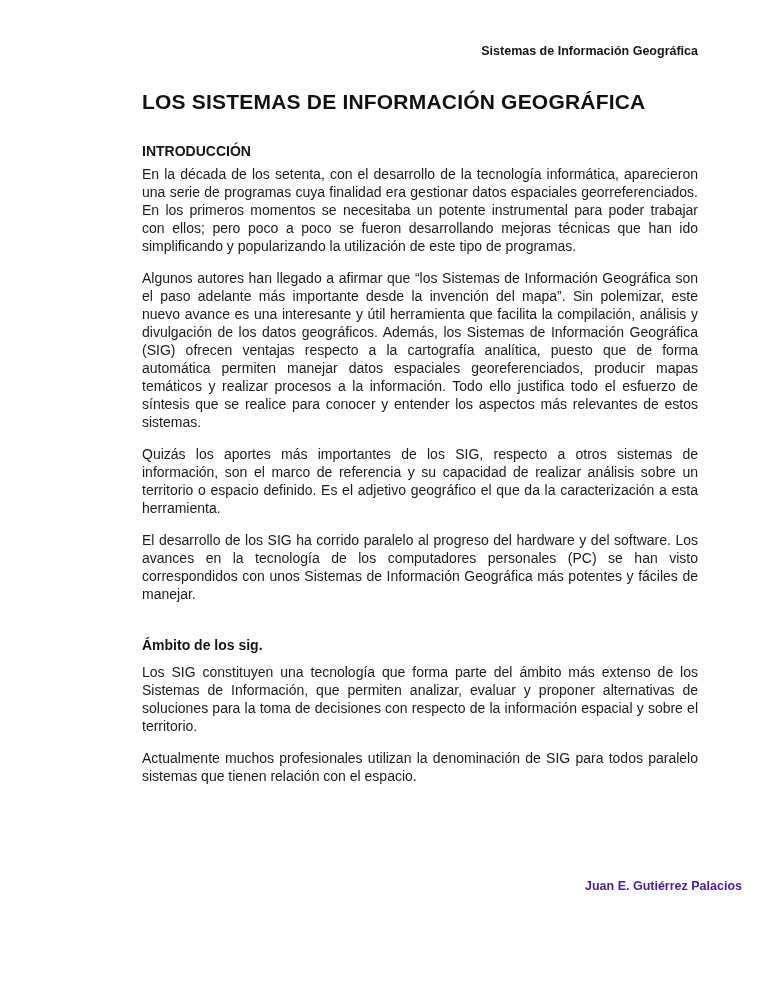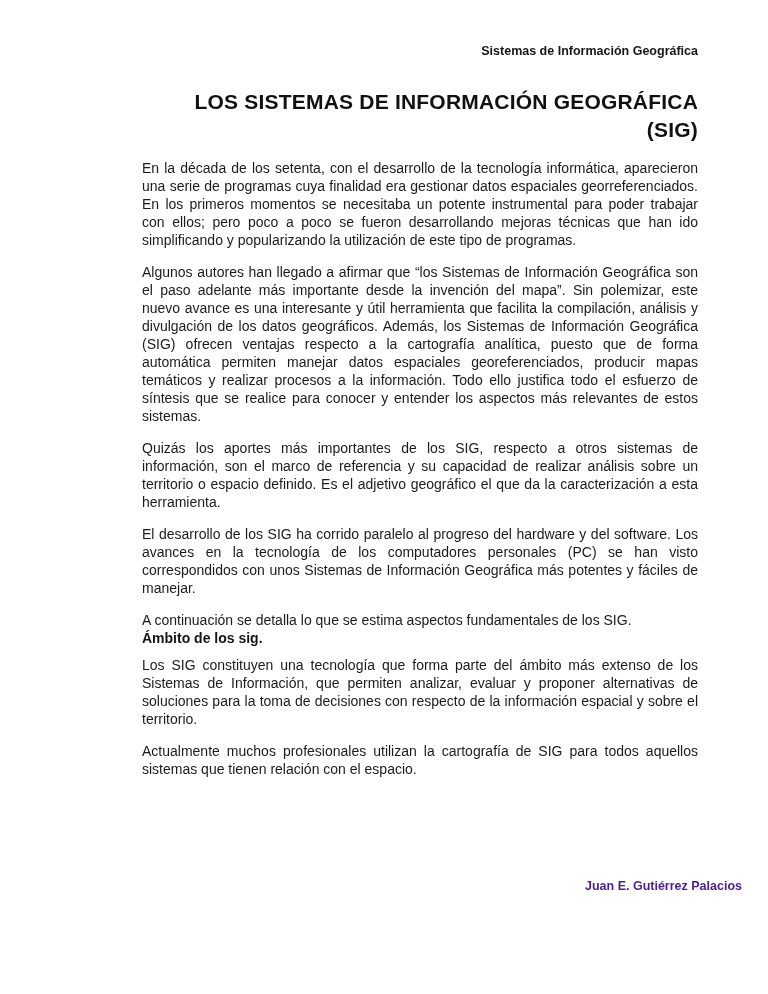--- a/index.html
+++ b/index.html
@@ -26,46 +26,46 @@
   .running-header {
     margin-top: 44px;
     text-align: right;
     font-weight: bold;
     font-size: 12.5px;
     line-height: 14px;
     color: #161616;
   }
   .doc-title {
     margin: 30px 0 0 0;
-    text-align: right;
+    text-align: left;
     font-size: 21px;
     font-weight: bold;
     line-height: 28px;
     color: #111111;
     letter-spacing: 0.2px;
   }
   .doc-title .title-line { display: block; }
   .section-heading {
     font-size: 14px;
     font-weight: bold;
     margin: 26px 0 0 0;
     line-height: 18px;
     color: #141414;
   }
   .section-heading.ambito {
-    margin-top: 0;
+    margin-top: 33px;
   }
   p.body-para {
     font-size: 14px;
     line-height: 18px;
     text-align: justify;
     margin: 14px 0 0 0;
     color: #1b1b1b;
   }
-  p.body-para.first-after-heading { margin-top: 15px; }
+  p.body-para.first-after-heading { margin-top: 5px; }
   p.body-para.after-ambito { margin-top: 9px; }
   .page-footer {
     position: absolute;
     top: 877px;
     right: 70px;
     text-align: right;
     font-weight: bold;
     font-size: 12.5px;
     line-height: 18px;
     color: #4c1d95;
@@ -74,39 +74,38 @@
 </head>
 <body>
 
 <div class="page">
   <div class="content">
 
     <div class="running-header">Sistemas de Información Geográfica</div>
 
     <h1 class="doc-title">
       <span class="title-line">LOS SISTEMAS DE INFORMACIÓN GEOGRÁFICA</span>
-      <span class="title-line">(SIG)</span>
     </h1>
 
+    <h2 class="section-heading">INTRODUCCIÓN</h2>
 
     <p class="body-para first-after-heading">En la década de los setenta, con el desarrollo de la tecnología informática, aparecieron una serie de programas cuya finalidad era gestionar datos espaciales georreferenciados. En los primeros momentos se necesitaba un potente instrumental para poder trabajar con ellos; pero poco a poco se fueron desarrollando mejoras técnicas que han ido simplificando y popularizando la utilización de este tipo de programas.</p>
 
     <p class="body-para">Algunos autores han llegado a afirmar que “los Sistemas de Información Geográfica son el paso adelante más importante desde la invención del mapa”. Sin polemizar, este nuevo avance es una interesante y útil herramienta que facilita la compilación, análisis y divulgación de los datos geográficos. Además, los Sistemas de Información Geográfica (SIG) ofrecen ventajas respecto a la cartografía analítica, puesto que de forma automática permiten manejar datos espaciales georeferenciados, producir mapas temáticos y realizar procesos a la información. Todo ello justifica todo el esfuerzo de síntesis que se realice para conocer y entender los aspectos más relevantes de estos sistemas.</p>
 
     <p class="body-para">Quizás los aportes más importantes de los SIG, respecto a otros sistemas de información, son el marco de referencia y su capacidad de realizar análisis sobre un territorio o espacio definido. Es el adjetivo geográfico el que da la caracterización a esta herramienta.</p>
 
     <p class="body-para">El desarrollo de los SIG ha corrido paralelo al progreso del hardware y del software. Los avances en la tecnología de los computadores personales (PC) se han visto correspondidos con unos Sistemas de Información Geográfica más potentes y fáciles de manejar.</p>
 
-    <p class="body-para">A continuación se detalla lo que se estima aspectos fundamentales de los SIG.</p>
 
     <h2 class="section-heading ambito">Ámbito de los sig.</h2>
 
     <p class="body-para after-ambito">Los SIG constituyen una tecnología que forma parte del ámbito más extenso de los Sistemas de Información, que permiten analizar, evaluar y proponer alternativas de soluciones para la toma de decisiones con respecto de la información espacial y sobre el territorio.</p>
 
-    <p class="body-para">Actualmente muchos profesionales utilizan la cartografía de SIG para todos aquellos sistemas que tienen relación con el espacio.</p>
+    <p class="body-para">Actualmente muchos profesionales utilizan la denominación de SIG para todos paralelo sistemas que tienen relación con el espacio.</p>
 
   </div>
 
   <div class="page-footer">
     <div>Juan E. Gutiérrez Palacios</div>
     <div>6 / 58</div>
   </div>
 </div>
 
 </body></html>

